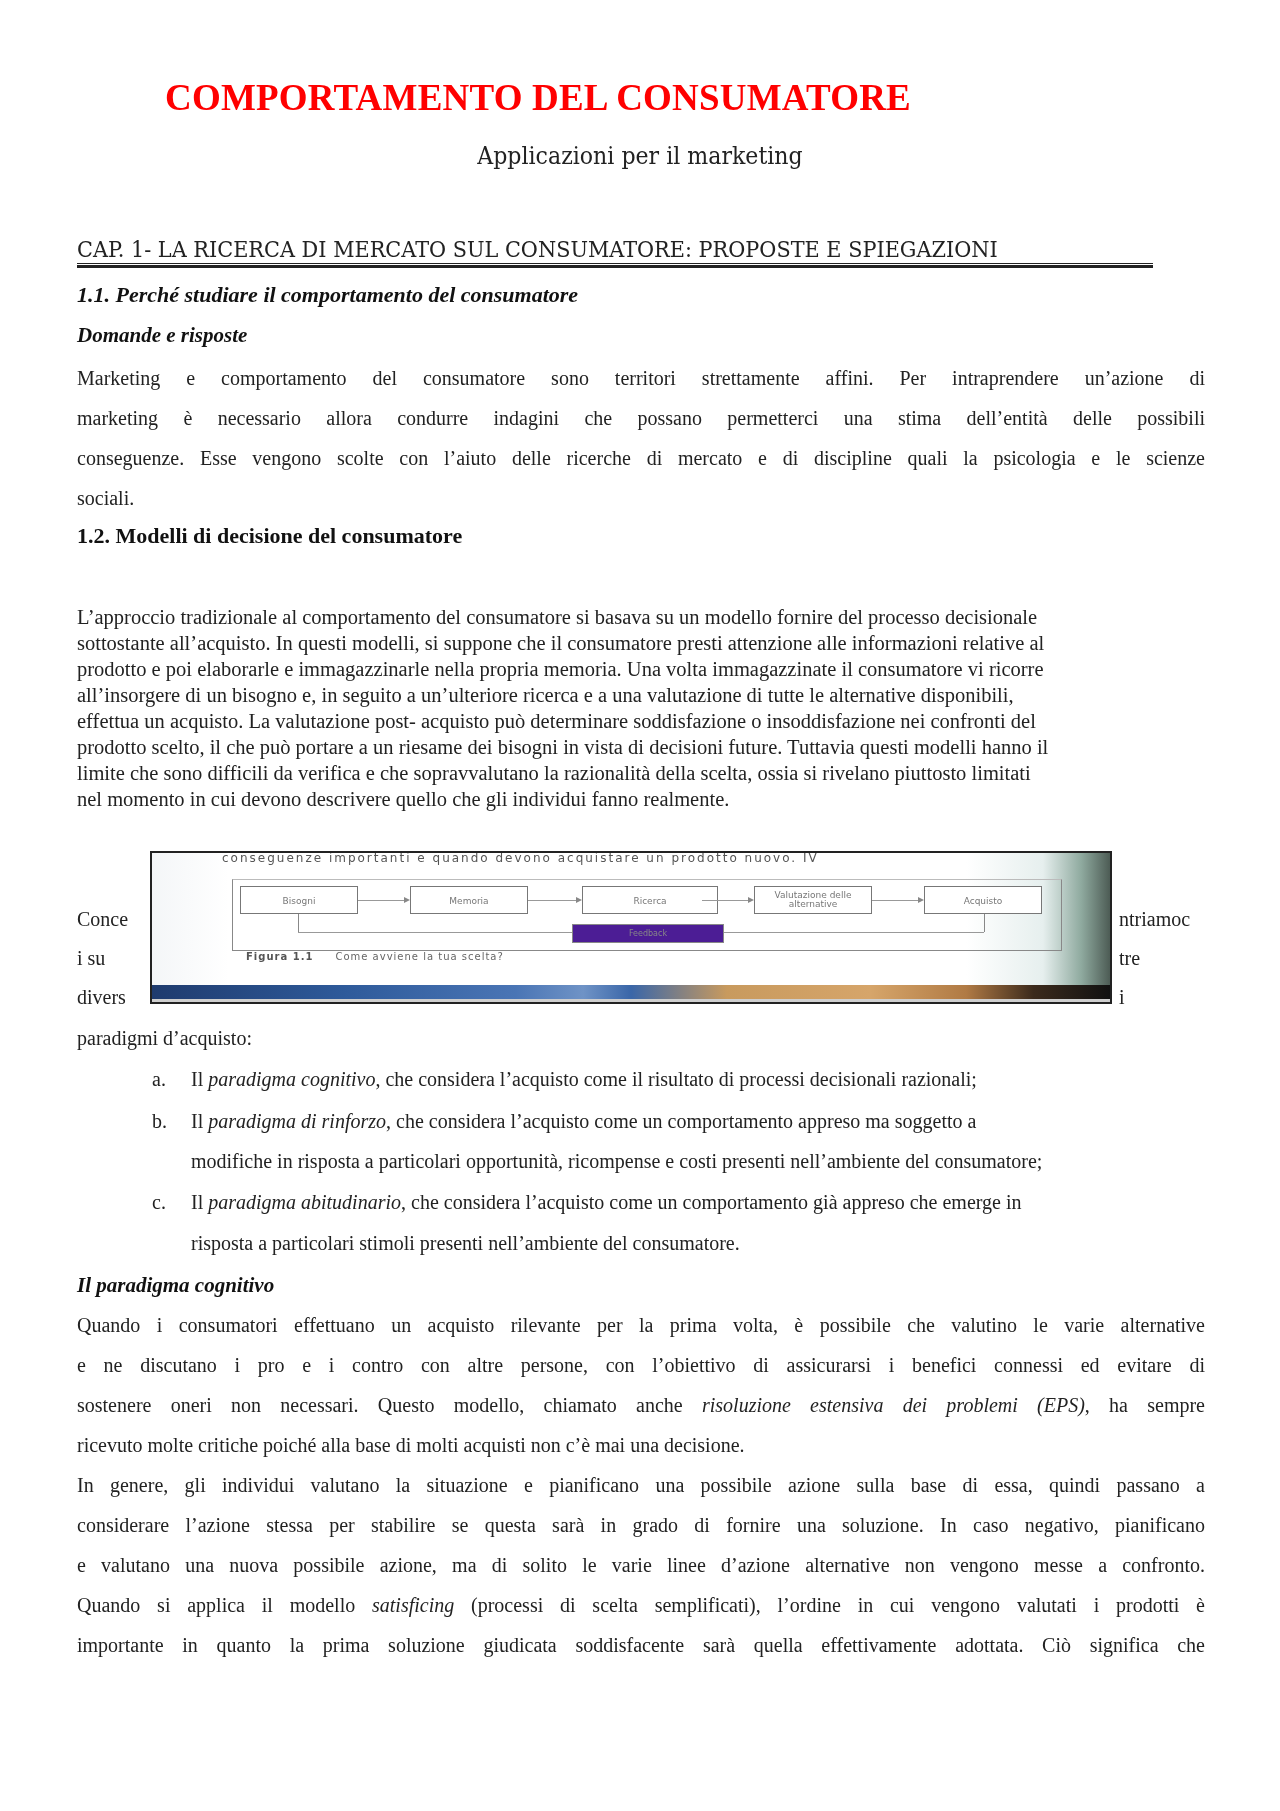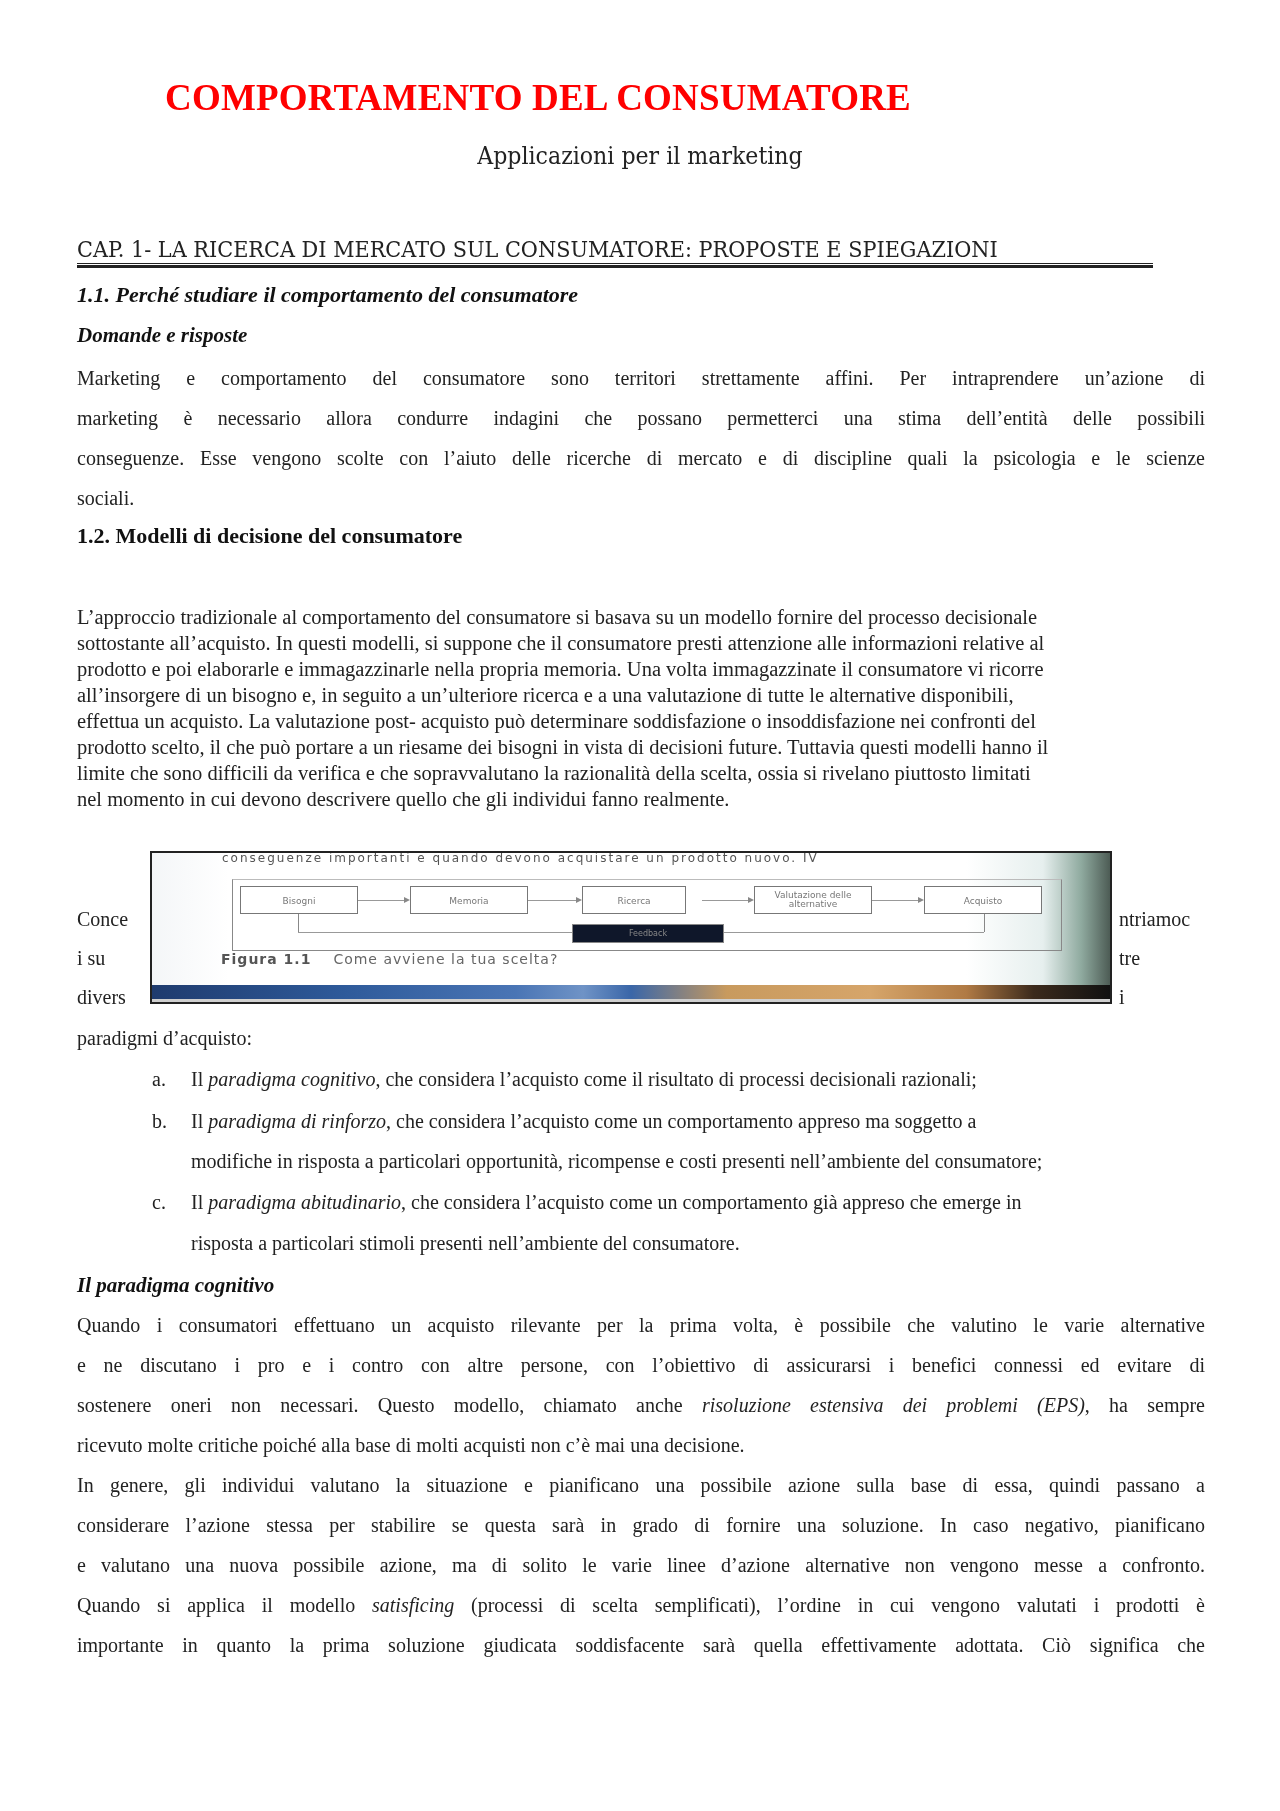--- a/index.html
+++ b/index.html
@@ -63,24 +63,24 @@
       font-family: "DejaVu Sans", sans-serif; font-size: 9px; color: #777; text-align: center;
       line-height: 28px; filter: blur(0.5px); box-sizing: border-box;
     }
     .fig-box.two-line { line-height: 9px; padding-top: 4px; }
     .fig-arrow { position: absolute; top: 47px; height: 1px; background: #999; }
     .fig-arrowhead { position: absolute; top: 44px; width: 0; height: 0;
       border-left: 6px solid #888; border-top: 3px solid transparent; border-bottom: 3px solid transparent; }
     .fig-feedback {
       position: absolute; left: 420px; top: 71px; width: 150px; height: 17px; border: 1px solid #888;
       font-family: "DejaVu Sans", sans-serif; font-size: 8px; color: #888; text-align: center; line-height: 17px;
-      filter: blur(0.5px); background: #0f172a;
+      filter: blur(0.5px); background: #4c1d95;
     }
     .fig-caption {
-      position: absolute; left: 69px; top: 98px; font-family: "DejaVu Sans", sans-serif; font-size: 14px;
+      position: absolute; left: 94px; top: 98px; font-family: "DejaVu Sans", sans-serif; font-size: 10px;
       color: #666; filter: blur(0.5px); letter-spacing: 1px; white-space: nowrap;
     }
     .fig-caption b { margin-right: 22px; color: #555; }
     .fig-taskbar {
       position: absolute; left: 0; right: 0; bottom: 0; height: 17px;
       background: linear-gradient(90deg, #1f3b6e 0%, #2e5a9a 20%, #4a75b5 38%, #6f93c6 45%, #3a66a8 50%, #c89a5e 60%, #d6a56a 75%, #b07a44 85%, #3b2a1c 92%, #111 100%);
     }
     .fig-taskbar::after {
       content: ""; position: absolute; left: 0; right: 0; bottom: 0; height: 3px; background: #cfcfcf;
     }
@@ -133,21 +133,21 @@
     <div class="fig-frame"></div>
 
     <div class="fig-box" style="left:88px; width:118px;">Bisogni</div>
     <div class="fig-arrow" style="left:206px; width:50px;"></div>
     <div class="fig-arrowhead" style="left:252px;"></div>
 
     <div class="fig-box" style="left:258px; width:118px;">Memoria</div>
     <div class="fig-arrow" style="left:376px; width:52px;"></div>
     <div class="fig-arrowhead" style="left:424px;"></div>
 
-    <div class="fig-box" style="left:430px; width:104px;">Ricerca</div>
+    <div class="fig-box" style="left:430px; width:136px;">Ricerca</div>
     <div class="fig-arrow" style="left:550px; width:50px;"></div>
     <div class="fig-arrowhead" style="left:596px;"></div>
 
     <div class="fig-box two-line" style="left:602px; width:118px;">Valutazione delle alternative</div>
     <div class="fig-arrow" style="left:720px; width:50px;"></div>
     <div class="fig-arrowhead" style="left:766px;"></div>
 
     <div class="fig-box" style="left:772px; width:118px;">Acquisto</div>
 
     <div style="position:absolute; left:146px; top:61px; width:1px; height:18px; background:#888;"></div>

